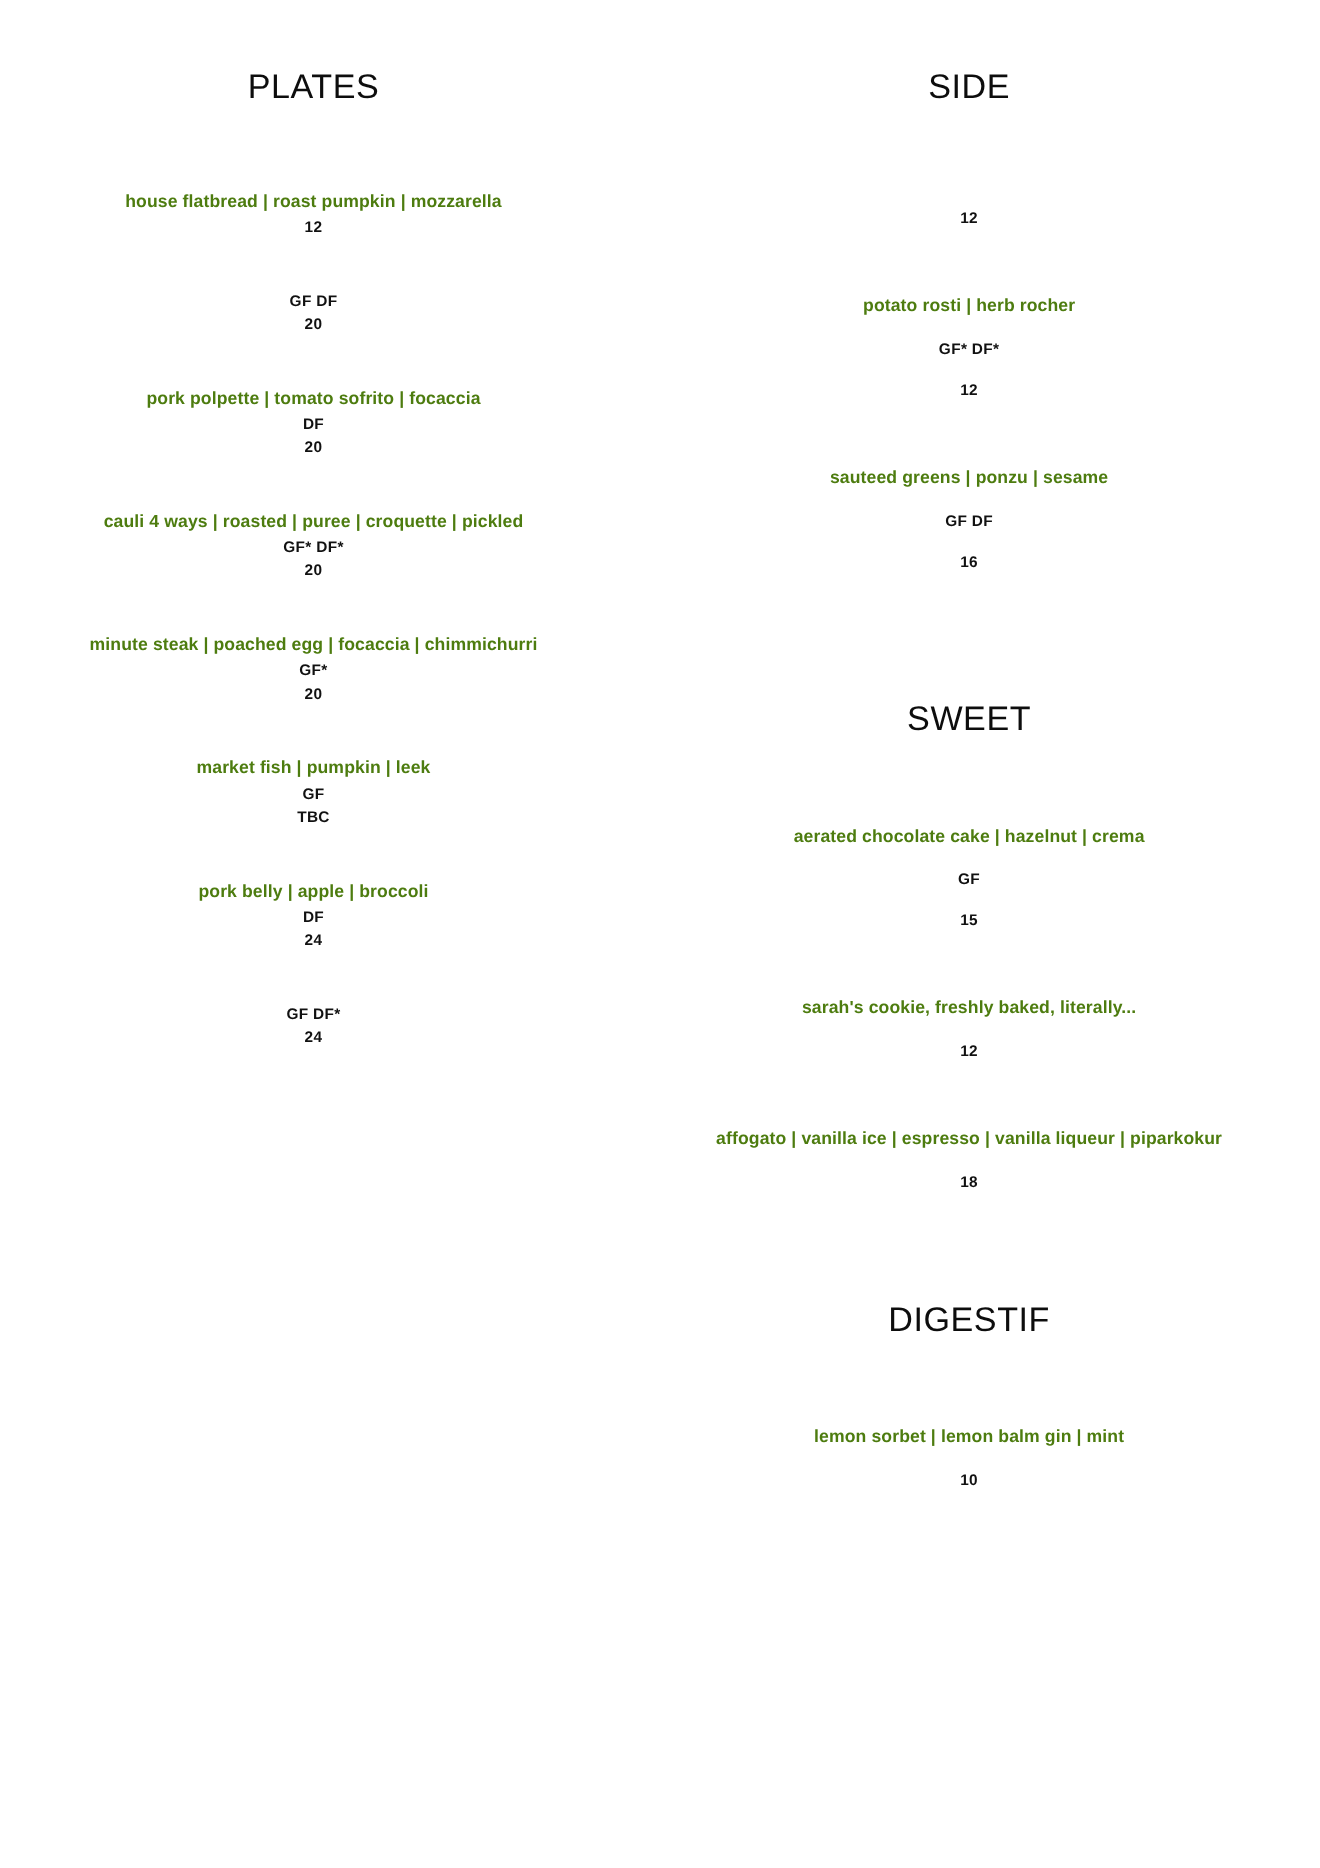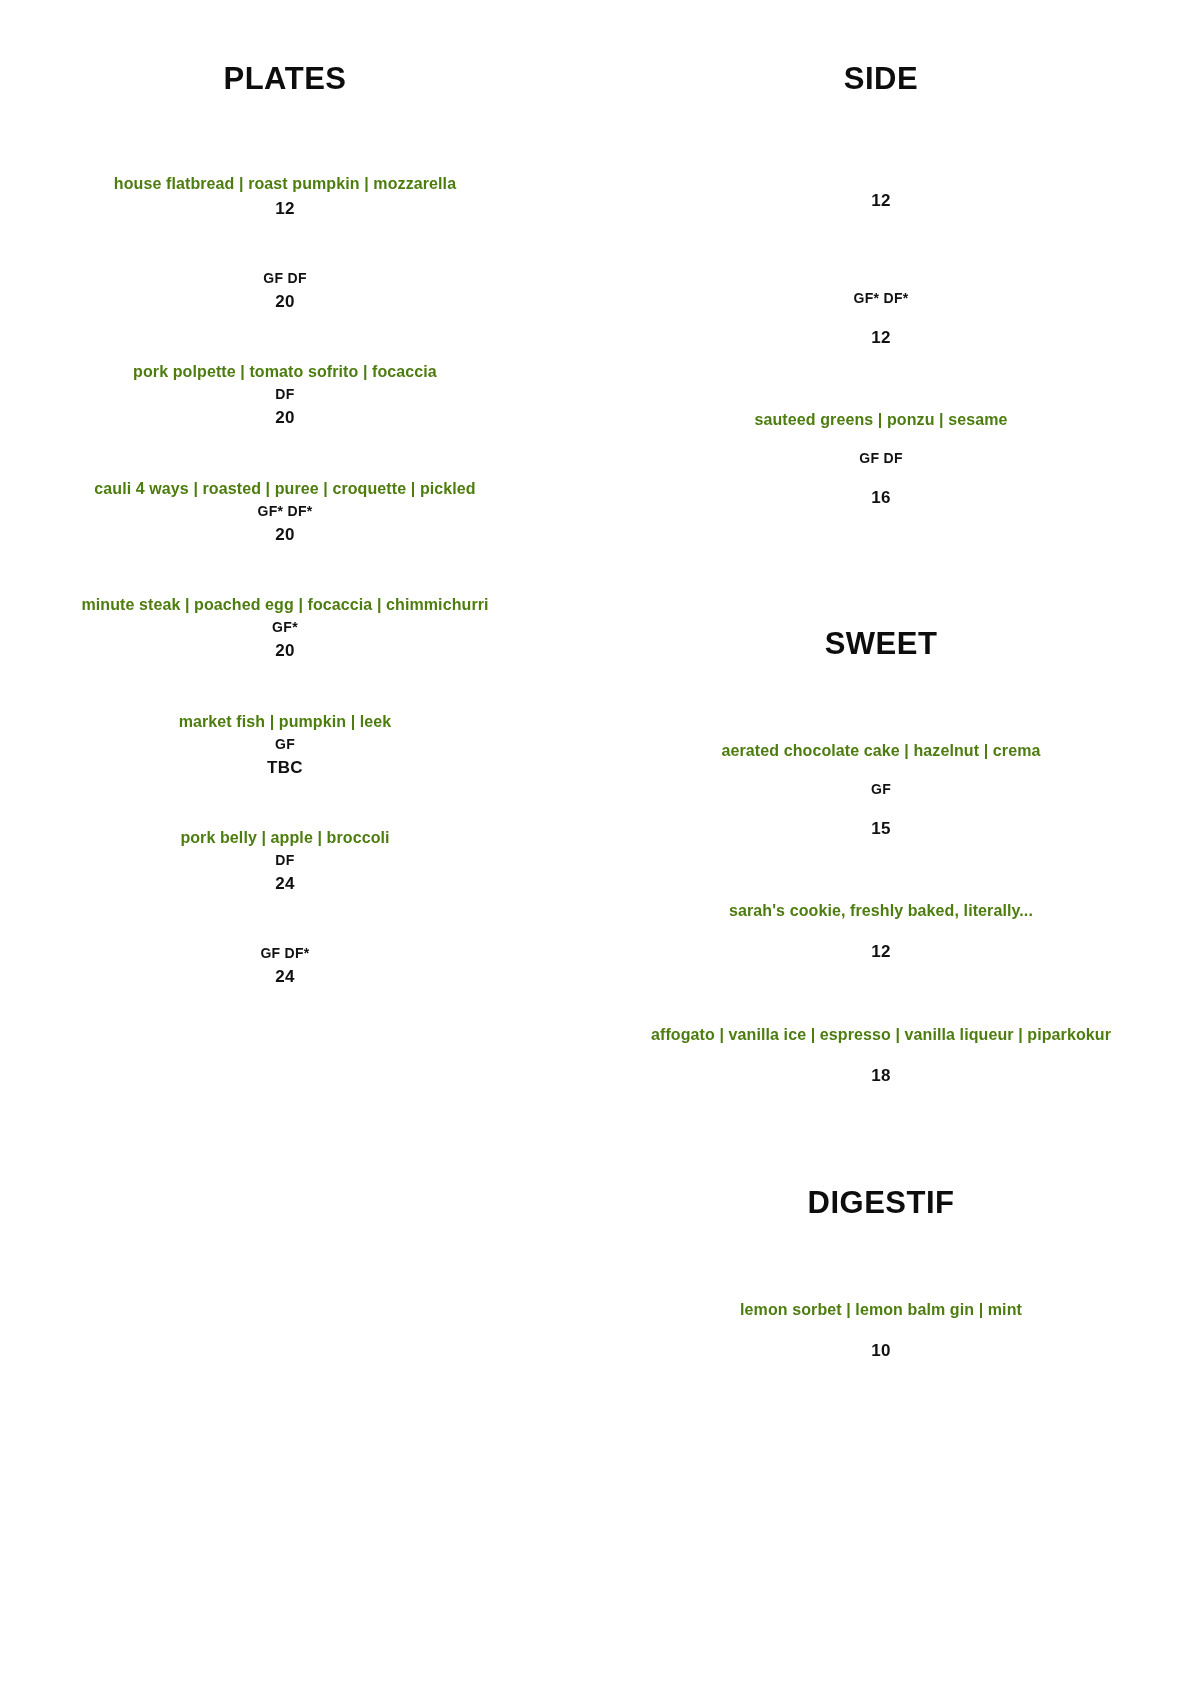--- a/index.html
+++ b/index.html
@@ -40,21 +40,21 @@
   }
 
   .column-right {
     width: 634px;
     padding-left: 6px;
     padding-right: 10px;
   }
 
   .section-heading {
     font-size: 31px;
-    font-weight: 700;
+    font-weight: 400;
     letter-spacing: 0.5px;
     text-align: center;
     color: #0d0d0d;
     line-height: 1.1;
     margin: 0;
   }
 
   .heading-plates  { margin-bottom: 76px; }
   .heading-side    { margin-bottom: 76px; }
   .heading-sweet   { margin-top: 58px; margin-bottom: 78px; }
@@ -79,21 +79,21 @@
 
   .item-tags {
     font-size: 14px;
     font-weight: 700;
     color: #111111;
     letter-spacing: 0.3px;
     line-height: 1.5;
   }
 
   .item-price {
-    font-size: 17px;
+    font-size: 14px;
     font-weight: 700;
     color: #111111;
     letter-spacing: 0.3px;
     line-height: 1.5;
   }
 
   
   .column-right .item-tags { margin-top: 16px; }
   .column-right .item-price { margin-top: 16px; }
   .column-right .menu-item { margin-bottom: 58px; }
@@ -171,20 +171,21 @@
   <div class="column column-right">
 
     <h1 class="section-heading heading-side">SIDE</h1>
 
     <div class="menu-item">
 
       <div class="item-price">12</div>
     </div>
 
     <div class="menu-item">
+      <div class="item-name">potato rosti | herb rocher</div>
       <div class="item-tags">GF* DF*</div>
       <div class="item-price">12</div>
     </div>
 
     <div class="menu-item">
       <div class="item-name">sauteed greens | ponzu | sesame</div>
       <div class="item-tags">GF DF</div>
       <div class="item-price">16</div>
     </div>
 

